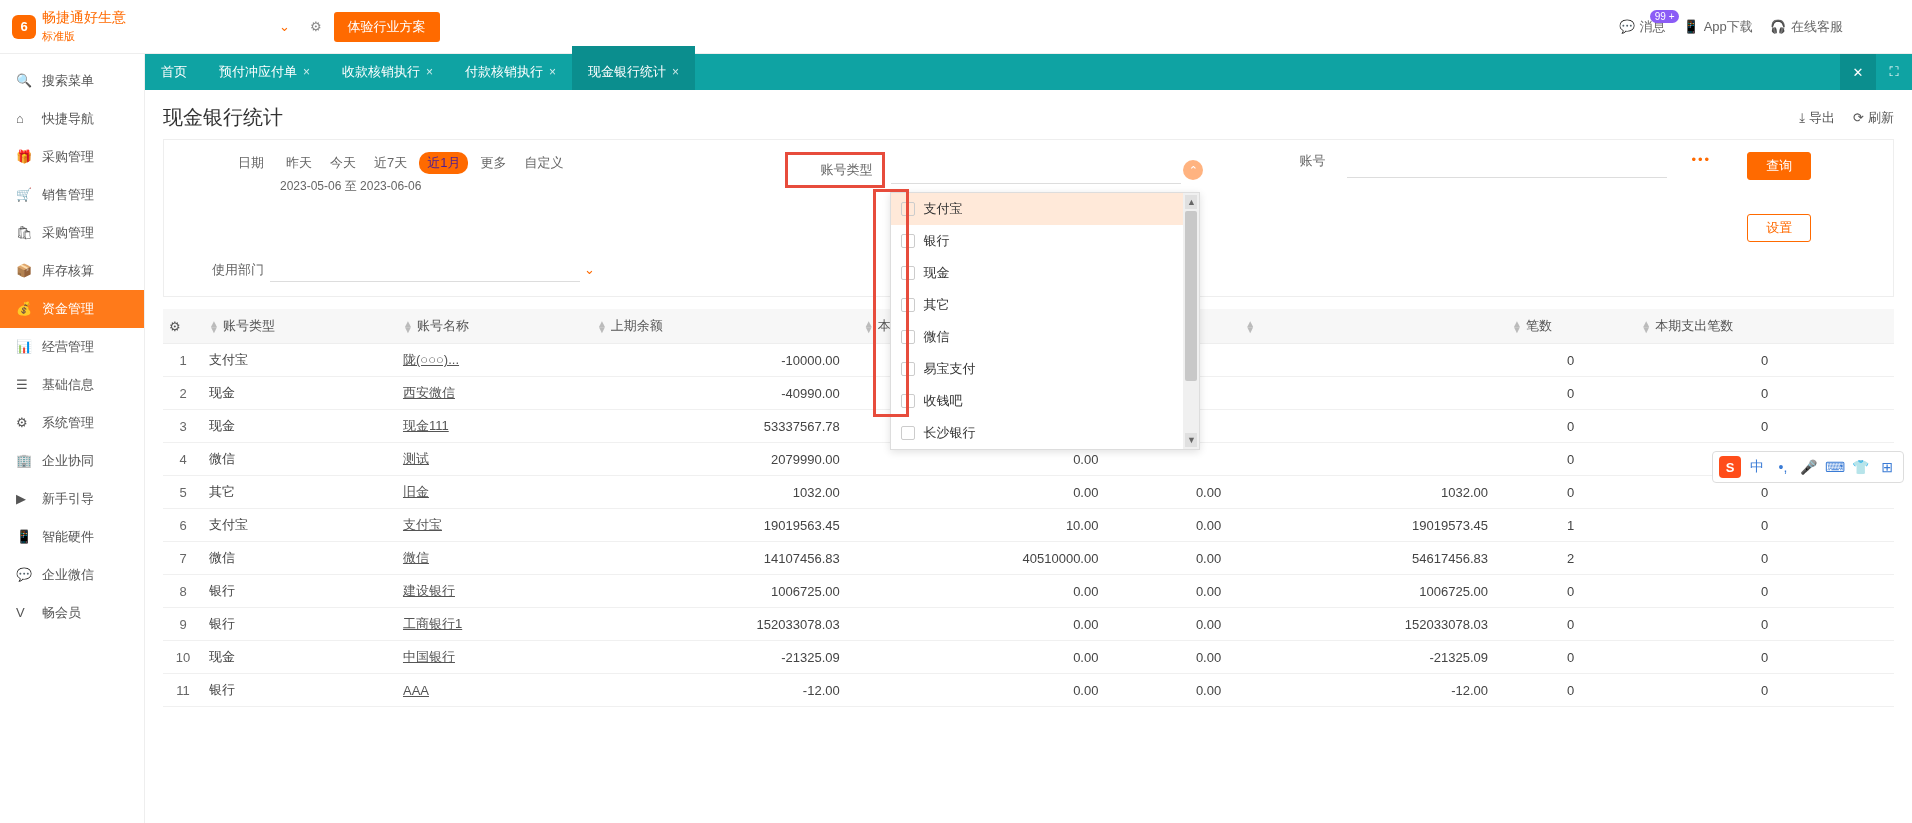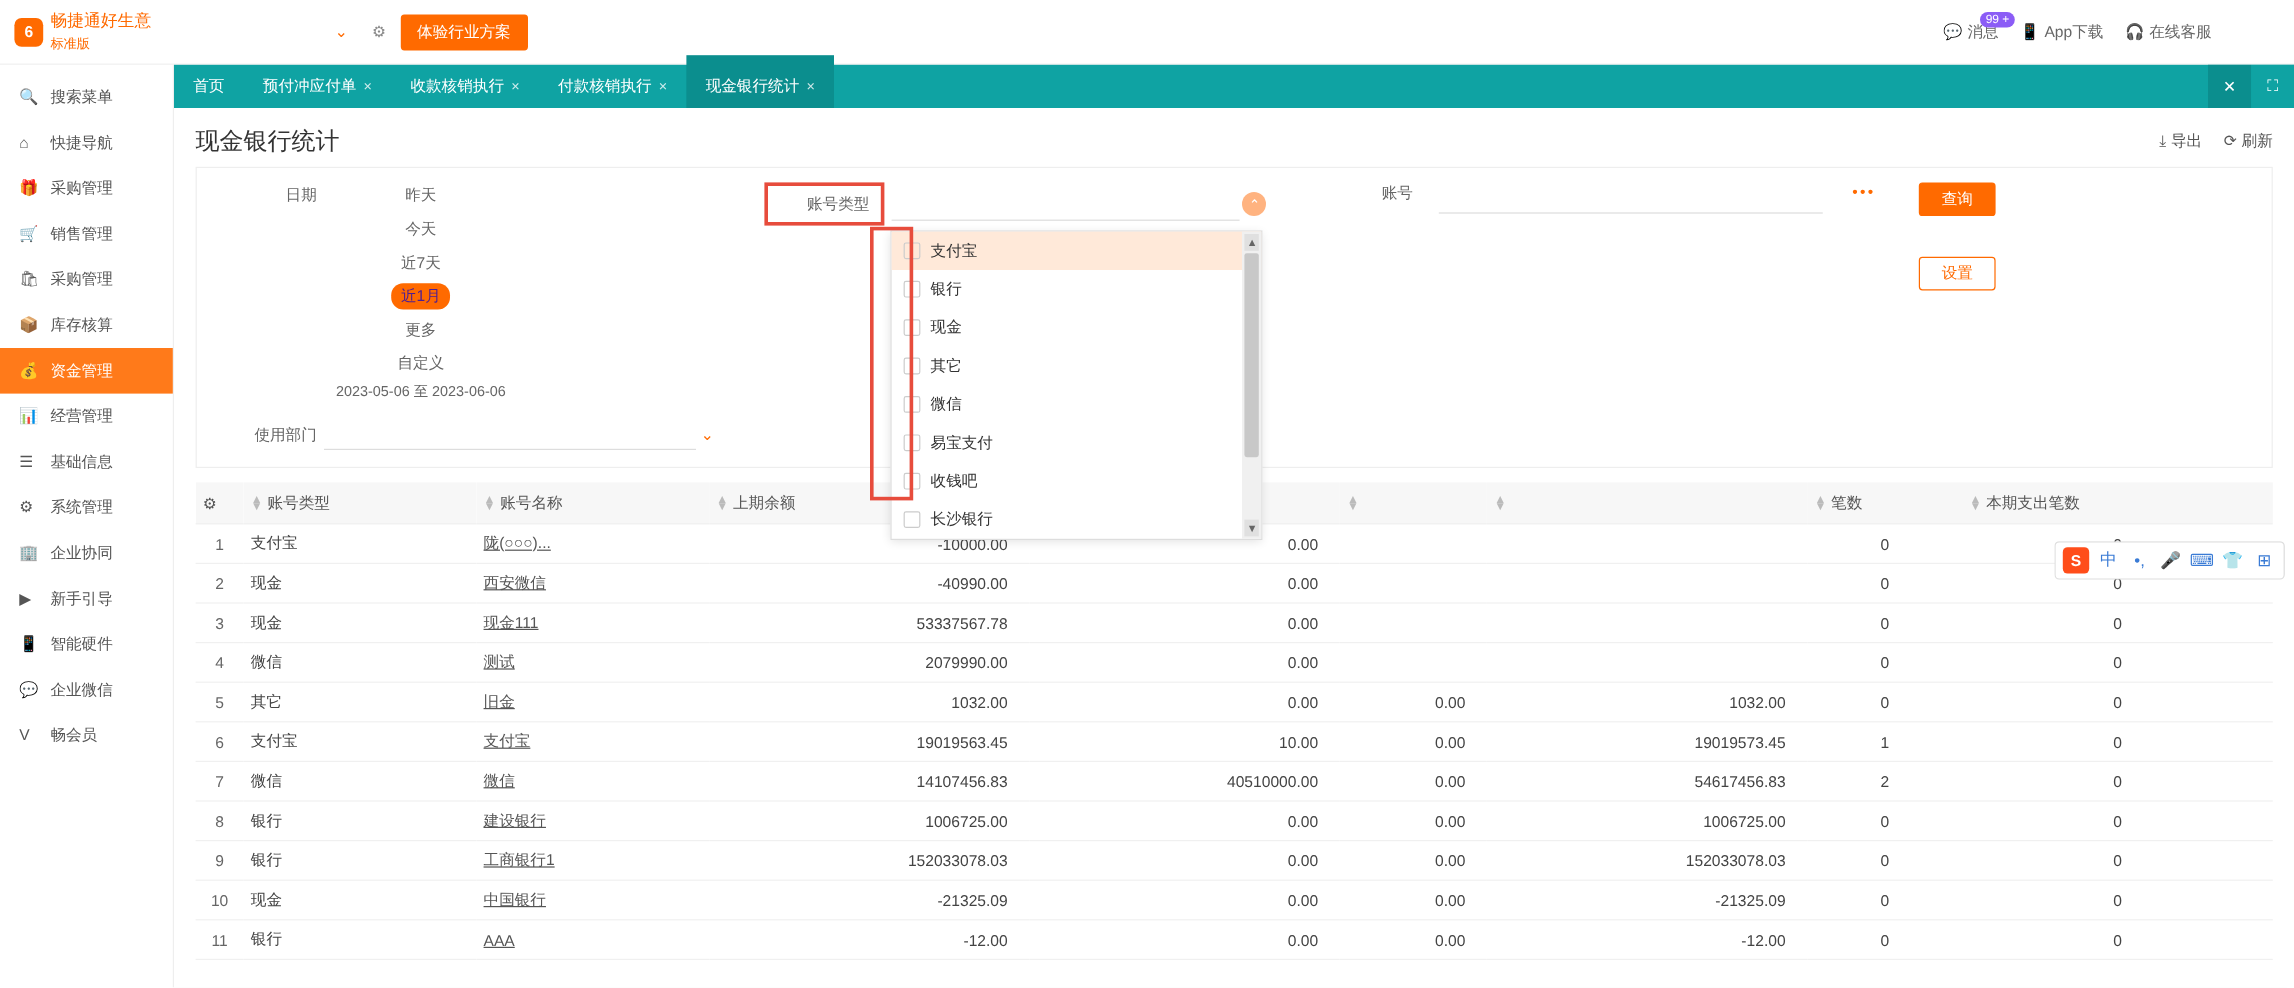--- a/index.html
+++ b/index.html
@@ -44,21 +44,21 @@
 .page-body { background: #fff; margin: 0; padding: 14px 18px 10px 18px; flex: 1; overflow: auto; position: relative; }
 .page-title-row { display: flex; align-items: center; margin-bottom: 8px; }
 .page-title { font-size: 20px; color: #333; }
 .title-actions { margin-left: auto; display: flex; gap: 18px; color: #555; }
 .title-action { display: flex; align-items: center; gap: 4px; cursor: pointer; }
 
 
 .filter-panel { border: 1px solid #eee; padding: 12px 10px 14px 10px; margin-bottom: 12px; position: relative; }
 .filter-row { display: flex; align-items: flex-start; gap: 16px; }
 .filter-label { width: 90px; text-align: right; color: #666; padding-top: 2px; }
-.date-opts { display: flex; gap: 6px; align-items: center; flex-wrap: wrap; flex-direction: column; }
+.date-opts { display: flex; gap: 6px; align-items: center; flex-wrap: wrap; }
 .date-opt { color: #666; cursor: pointer; padding: 2px 6px; }
 .date-opt.active { background: #ff6a00; color: #4c1d95; border-radius: 10px; padding: 2px 8px; }
 .date-range { color: #666; font-size: 12px; margin-top: 4px; margin-left: 0; }
 .account-type-block { position: relative; margin-left: 200px; }
 .acct-type-label-box { border: 3px solid #e74c3c; padding: 6px 10px; color: #666; min-width: 100px; text-align: right; }
 .acct-type-input { width: 290px; height: 28px; border: none; border-bottom: 1px solid #ddd; margin-left: 6px; }
 .collapse-btn { width: 20px; height: 20px; background: #ffb380; border-radius: 50%; margin-left: 2px; display: flex; align-items: center; justify-content: center; color: #fff; cursor: pointer; font-size: 11px; }
 .acct-no-label { margin-left: 80px; color: #666; }
 .acct-no-input { width: 320px; height: 26px; border: none; border-bottom: 1px solid #ddd; margin-left: 6px; }
 .dots { color: #ff6a00; margin-left: 8px; cursor: pointer; letter-spacing: 2px; }

